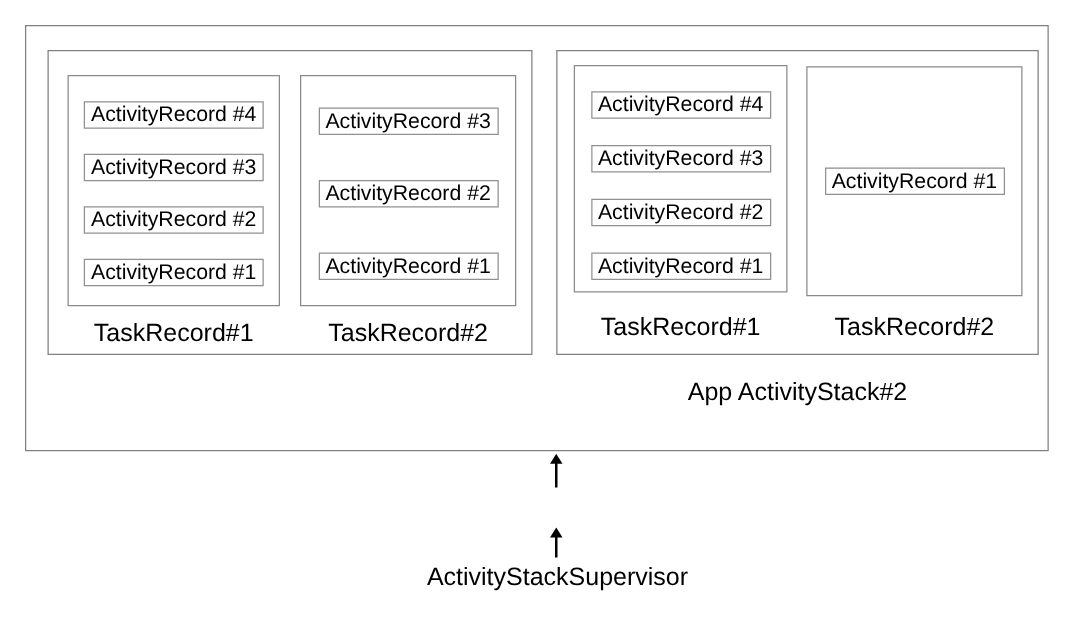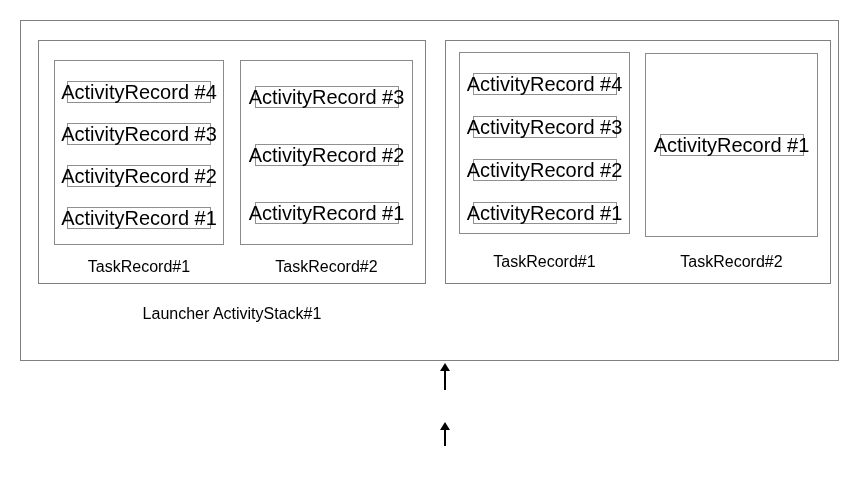--- a/index.html
+++ b/index.html
@@ -46,28 +46,28 @@
   .record {
     box-sizing: border-box;
     flex: 0 0 auto;
     width: 144px;
     height: 22px;
     border: 1px solid #909090;
     background: #ffffff;
     display: flex;
     align-items: center;
     justify-content: center;
-    font-size: 20px;
+    font-size: 17px;
     white-space: nowrap;
   }
 
   .label {
     position: absolute;
     text-align: center;
-    font-size: 16px;
+    font-size: 20px;
     line-height: 18px;
     white-space: nowrap;
   }
   
   .l-task1-label { left: 15px;  top: 217px; width: 170px; }
   .l-task2-label { left: 201px; top: 217px; width: 173px; }
   .r-task1-label { left: 13px;  top: 212px; width: 171px; }
   .r-task2-label { left: 199px; top: 212px; width: 173px; }
   
   .stack-launcher-label { left: 17px;  top: 284px; width: 388px; }
@@ -128,24 +128,25 @@
         <div class="record">ActivityRecord #2</div>
         <div class="record">ActivityRecord #1</div>
       </div>
       <div class="box task r-task2">
         <div class="record">ActivityRecord #1</div>
       </div>
       <div class="label r-task1-label">TaskRecord#1</div>
       <div class="label r-task2-label">TaskRecord#2</div>
     </div>
 
-    <div class="label stack-launcher-label">Launcher ActivityStack#1</div>
+    <div class="label stack-app-label">App ActivityStack#2</div>
   </div>
 
   <div class="arrow-head arrow1-head"></div>
   <div class="arrow-line arrow1-line"></div>
 
 
   <div class="arrow-head arrow2-head"></div>
   <div class="arrow-line arrow2-line"></div>
 
+  <div class="label supervisor-label">ActivityStackSupervisor</div>
 
 </div>
 
 </body></html>

